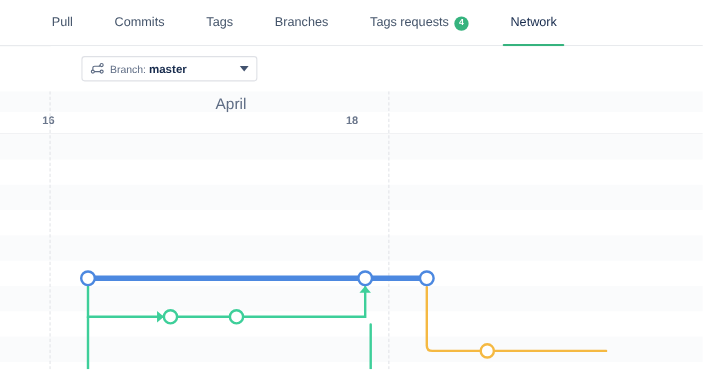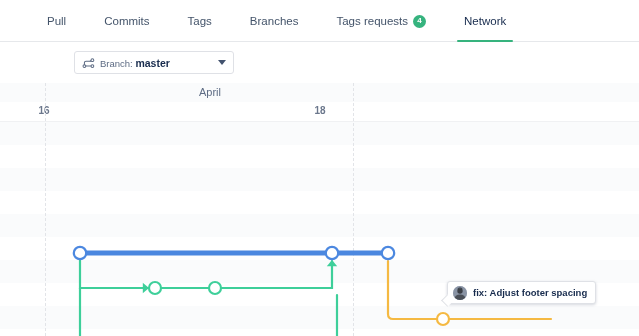--- a/index.html
+++ b/index.html
@@ -115,21 +115,21 @@
   }
   .month-row {
     position: absolute;
     left: 0; top: 0;
     width: 639px; height: 19px;
     background: #fafbfc;
   }
   .month-label {
     position: absolute;
     top: 3px;
-    font-size: 11px;
+    font-size: 14px;
     color: #5e6c84;
     transform: translateX(-50%);
   }
   .day-row {
     position: absolute;
     left: 0; top: 19px;
     width: 639px; height: 20px;
     background: #ffffff;
     border-bottom: 1px solid #f0f1f3;
   }
@@ -274,27 +274,15 @@
         <circle cx="80" cy="170" r="6.2" fill="#ffffff" stroke="#4c88e0" stroke-width="2.2" style="cursor: pointer;"></circle>
         <circle cx="332" cy="170" r="6.2" fill="#ffffff" stroke="#4c88e0" stroke-width="2.2" style="cursor: pointer;"></circle>
         <circle cx="388" cy="170" r="6.2" fill="#ffffff" stroke="#4c88e0" stroke-width="2.2" style="cursor: pointer;"></circle>
         <circle cx="155" cy="205" r="6" fill="#ffffff" stroke="#3ecf9a" stroke-width="2.2" style="cursor: pointer;"></circle>
         <circle cx="215" cy="205" r="6" fill="#ffffff" stroke="#3ecf9a" stroke-width="2.2" style="cursor: pointer;"></circle>
         <circle cx="115" cy="300" r="6" fill="#ffffff" stroke="#3ecf9a" stroke-width="2.2" style="cursor: pointer;"></circle>
         <circle cx="283" cy="300" r="6" fill="#ffffff" stroke="#3ecf9a" stroke-width="2.2" style="cursor: pointer;"></circle>
         <circle cx="443" cy="236" r="6" fill="#ffffff" stroke="#f5b942" stroke-width="2.2" style="cursor: pointer;"></circle>
       </svg>
 
-    <div class="tooltip">
-      <span class="tooltip-tail"></span>
-      <span class="tooltip-avatar">
-        <svg viewBox="0 0 14 14">
-          <rect width="14" height="14" fill="#8993a4"></rect>
-          <circle cx="7" cy="5" r="2.7" fill="#3b3f46"></circle>
-          <path d="M0.8 14 Q2 8.6 7 8.6 Q12 8.6 13.2 14 Z" fill="#4a4f57"></path>
-          <path d="M4.4 3.6 Q7 0.8 9.6 3.6 Q9.6 1.4 7 1.4 Q4.4 1.4 4.4 3.6 Z" fill="#2b2f35"></path>
-        </svg>
-      </span>
-      <span class="tooltip-text">fix: Adjust footer spacing</span>
-    </div>
 
   </div>
 </div>
 
 </body></html>

